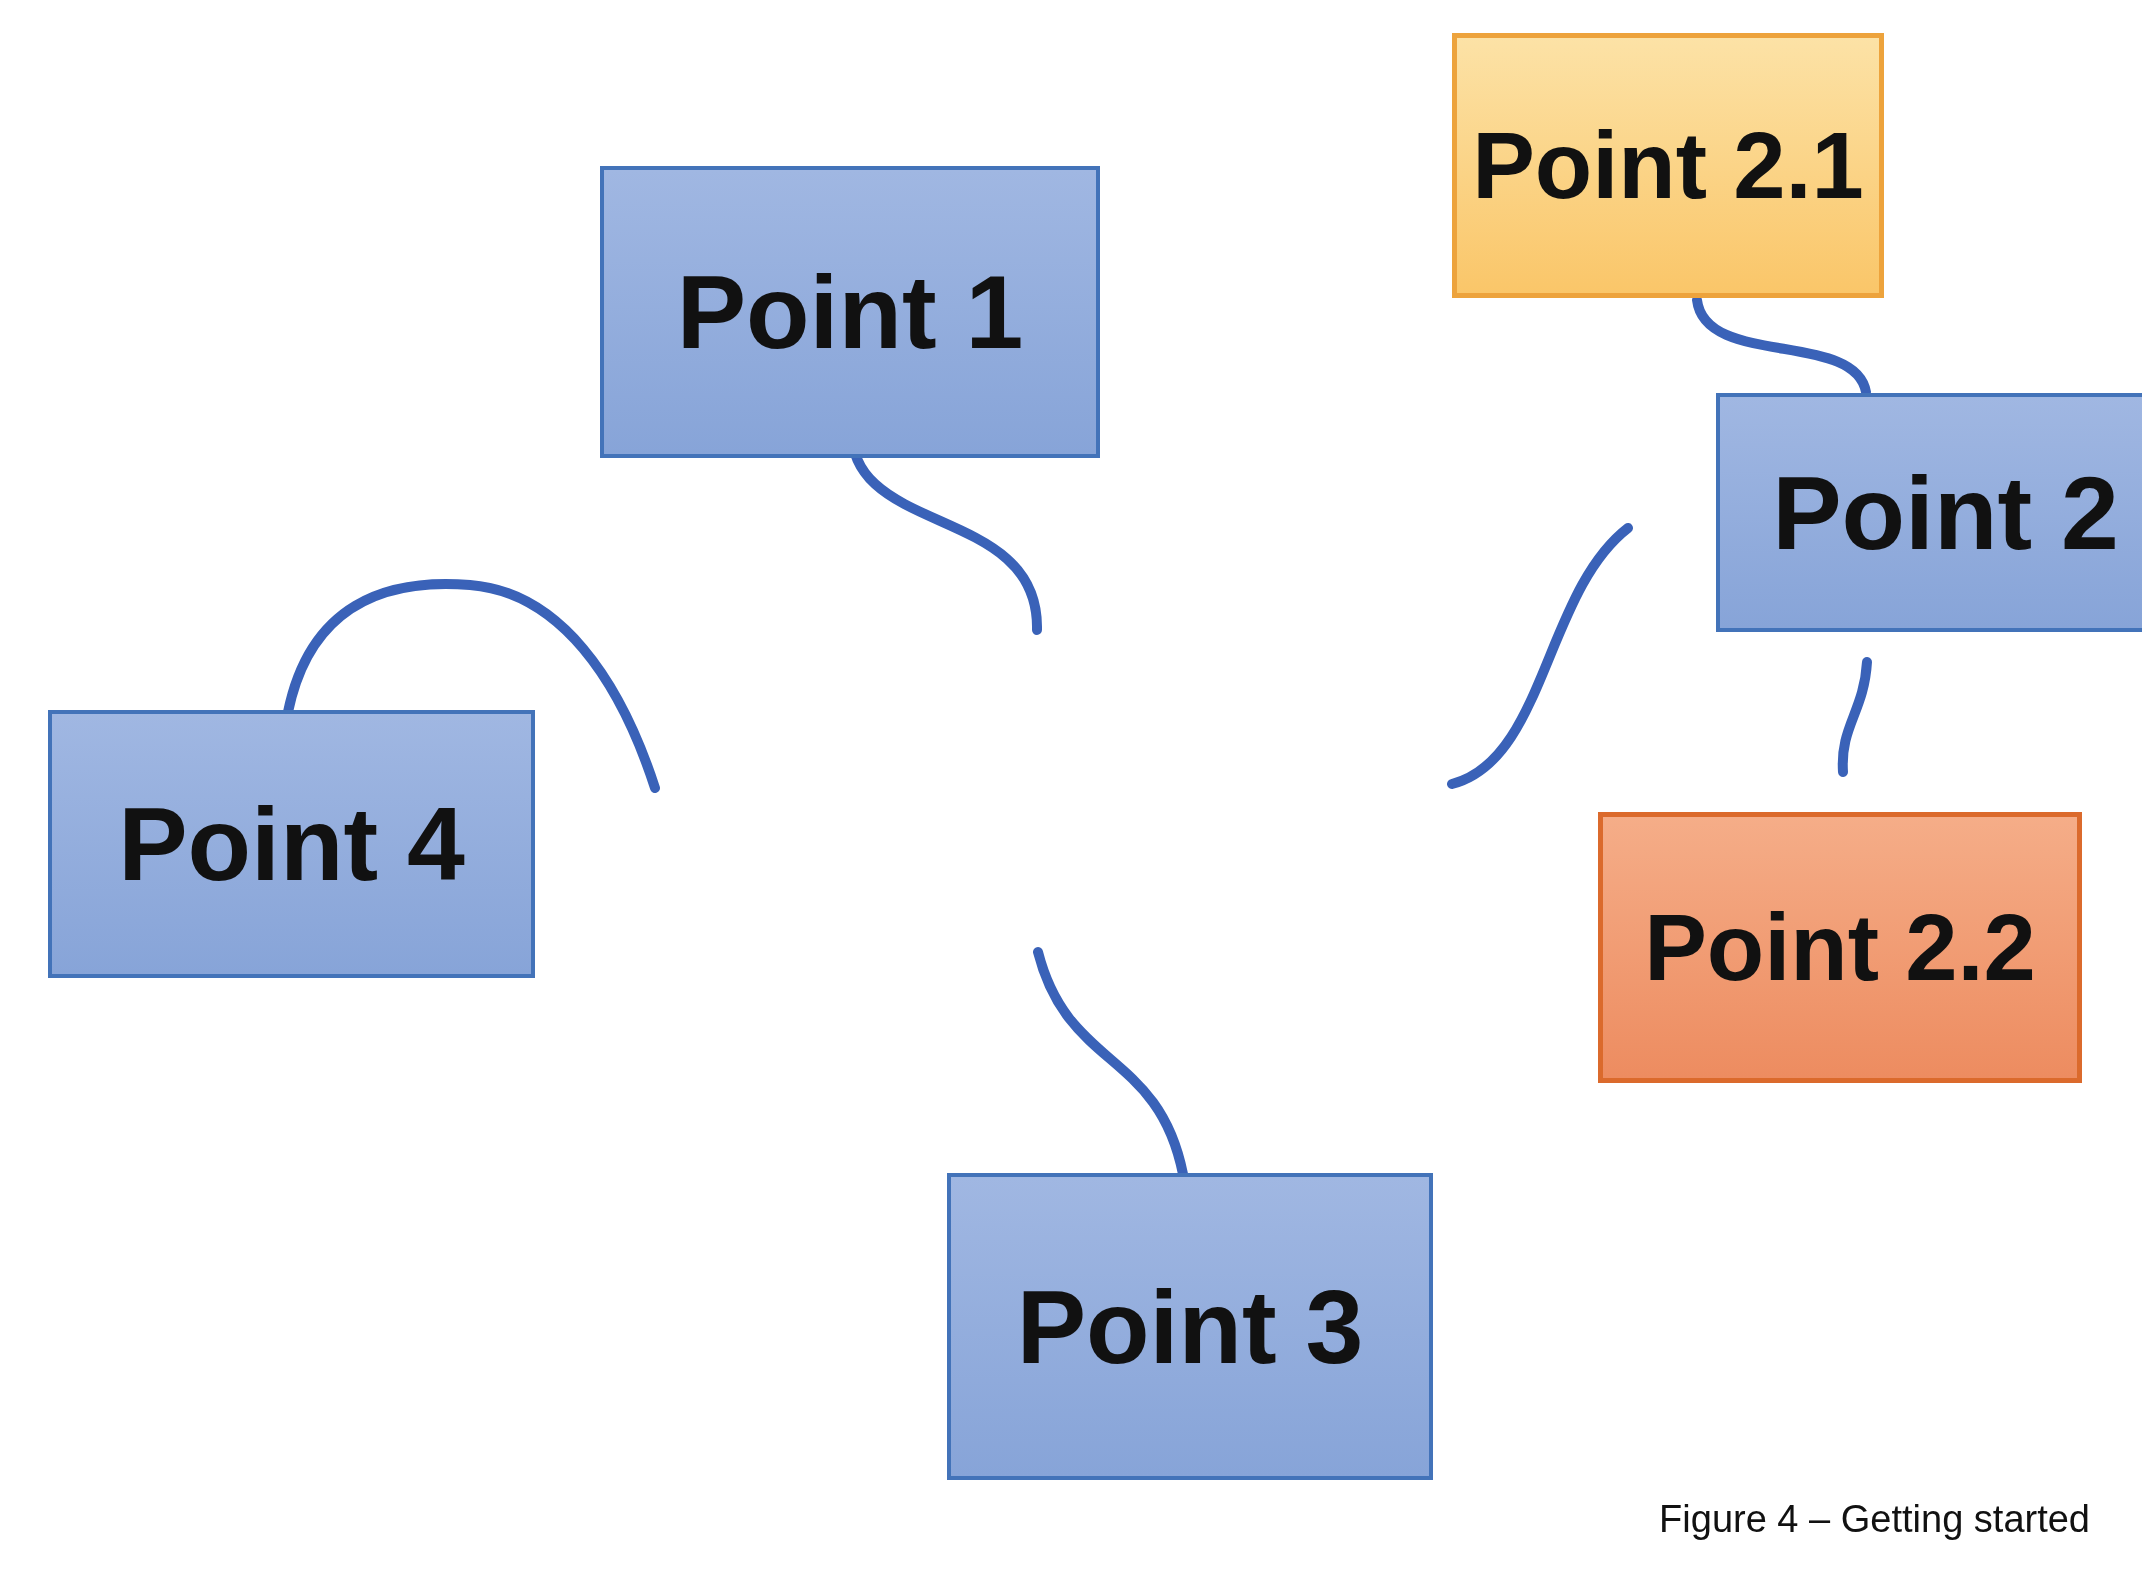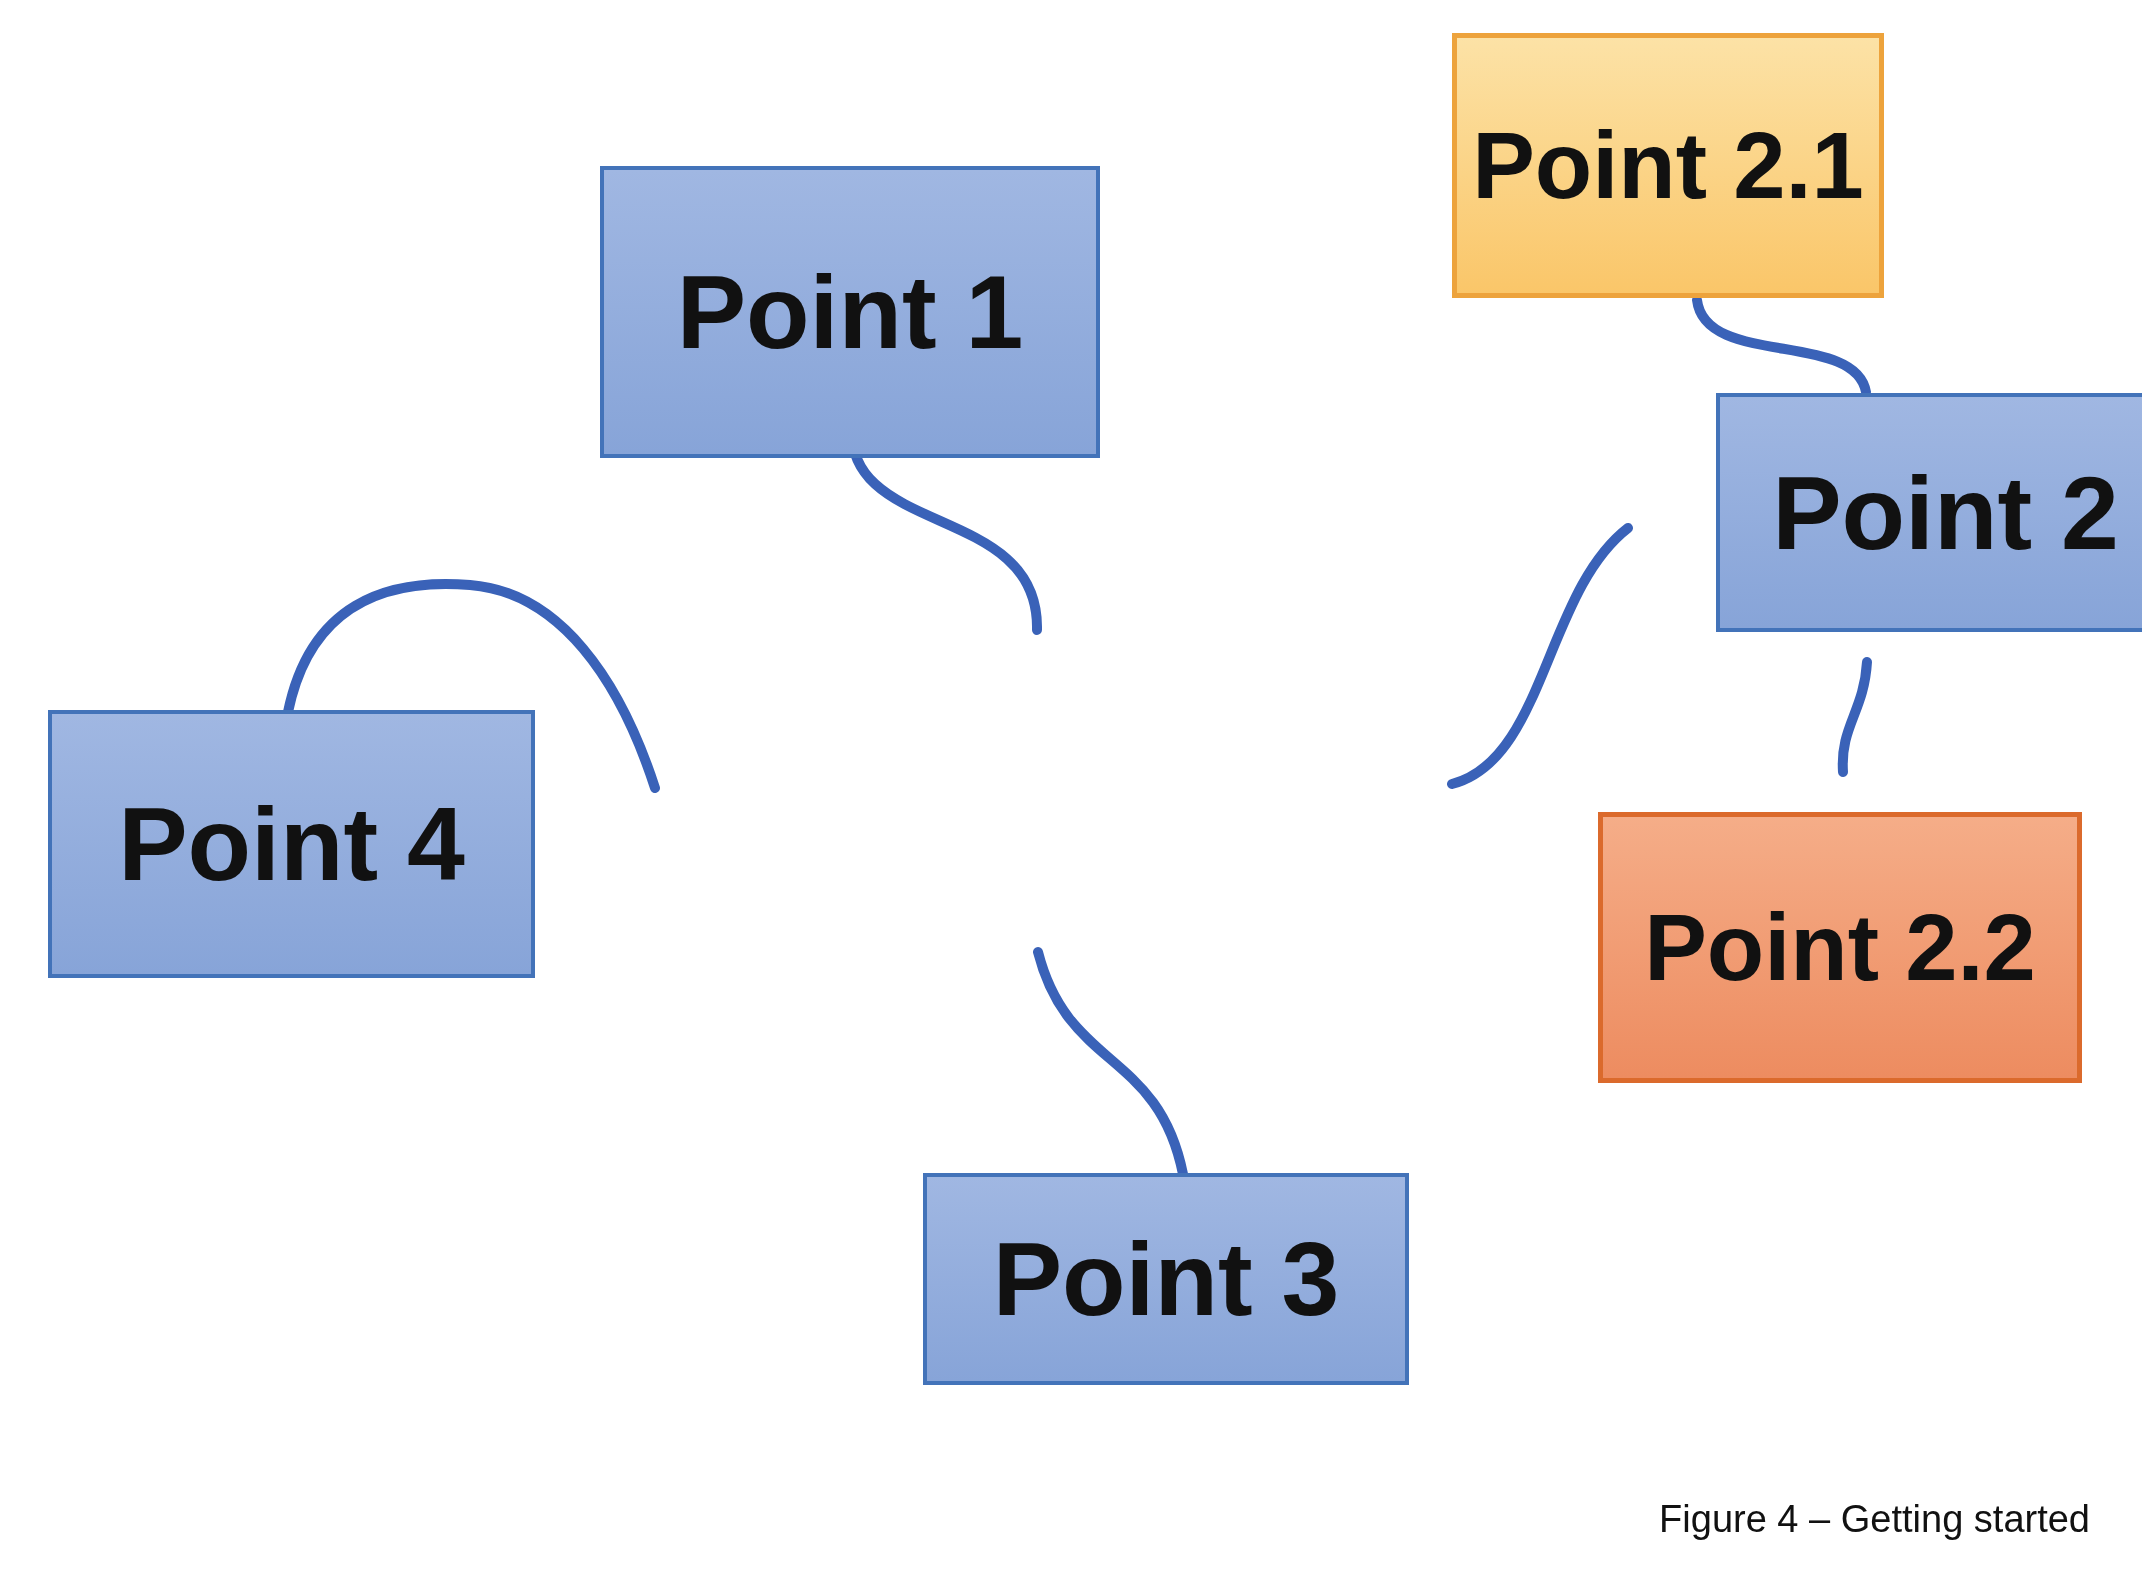--- a/index.html
+++ b/index.html
@@ -53,21 +53,21 @@
     border: 5px solid var(--orange-box-border, #DB6A2C);
   }
   .main-label { font-size: 104px; }
   .sub-label  { font-size: 94px;  }
 
   #node-point1  { left: 600px;  top: 128px;  width: 500px; height: 292px; margin-top: 38px; }
   #node-point21 { left: 1452px; top: 33px;   width: 432px; height: 265px; }
   #node-point2  { left: 1716px; top: 393px;  width: 459px; height: 239px; }
   #node-point22 { left: 1598px; top: 772px;  width: 484px; height: 271px; margin-top: 40px; }
   #node-point4  { left: 48px;   top: 710px;  width: 487px; height: 268px; }
-  #node-point3  { left: 923px;  top: 1173px; width: 486px; height: 212px; }
+  #node-point3  { left: 947px;  top: 1173px; width: 486px; height: 307px; }
 
   #node-topic {
     left: 647px;
     top: 625px;
     width: 806px;
     height: 326px;
     border-radius: 50%;
     background: var(--ellipse-fill, #3354A6);
     border: 3px solid var(--ellipse-border, #1F3870);
     color: #ffffff;

